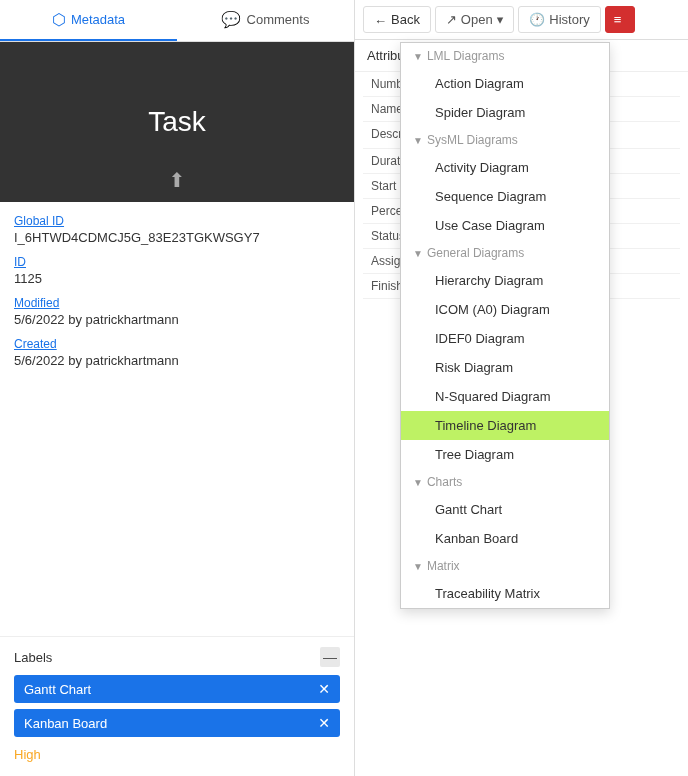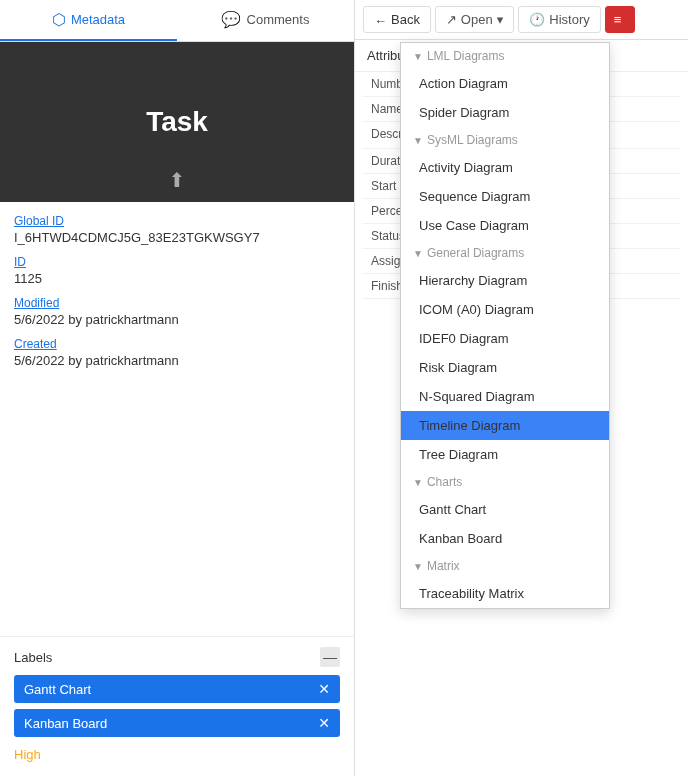--- a/index.html
+++ b/index.html
@@ -7,21 +7,21 @@
 
     
     .left-panel { width: 355px; background: #fff; display: flex; flex-direction: column; border-right: 1px solid #ddd; height: 776px; overflow: hidden; }
 
     .tabs-bar { display: flex; border-bottom: 1px solid #ddd; background: #fff; }
     .tab { flex: 1; padding: 10px 8px; text-align: center; cursor: pointer; font-size: 13px; color: #555; display: flex; align-items: center; justify-content: center; gap: 5px; border-bottom: 2px solid transparent; }
     .tab.active { color: #1a73e8; border-bottom: 2px solid #1a73e8; }
     .tab-icon { font-size: 16px; }
 
     .thumbnail-area { background: #333; height: 160px; display: flex; align-items: center; justify-content: center; position: relative; margin: 0; }
-    .thumbnail-title { color: #fff; font-size: 28px; font-weight: 700; }
+    .thumbnail-title { color: #fff; font-size: 28px; font-weight: 400; }
     .upload-icon-area { position: absolute; bottom: 10px; left: 50%; transform: translateX(-50%); color: #aaa; font-size: 20px; cursor: pointer; }
 
     .info-section { padding: 12px 14px; flex: 1; overflow-y: auto; }
     .info-row { margin-bottom: 10px; }
     .info-label { font-size: 12px; color: #1a73e8; text-decoration: underline; cursor: pointer; margin-bottom: 2px; }
     .info-value { font-size: 13px; color: #333; }
 
     .labels-section { padding: 10px 14px; border-top: 1px solid #eee; }
     .labels-header { display: flex; justify-content: space-between; align-items: center; margin-bottom: 8px; }
     .labels-title { font-size: 13px; color: #333; font-weight: 500; }
@@ -44,22 +44,22 @@
 
     .attributes-area { padding: 8px 12px; border-bottom: 1px solid #eee; font-size: 13px; color: #333; font-weight: 500; }
 
     .attr-table { width: 100%; border-collapse: collapse; }
     .attr-table td { padding: 5px 8px; border-bottom: 1px solid #f0f0f0; font-size: 12px; vertical-align: top; }
     .attr-table td:first-child { color: #555; width: 100px; white-space: nowrap; }
 
     
     .dropdown-overlay { position: absolute; top: 42px; left: 45px; width: 210px; background: #fff; border: 1px solid #ccc; box-shadow: 0 4px 12px rgba(0,0,0,0.15); z-index: 100; }
     .dropdown-section-header { padding: 6px 12px; font-size: 12px; color: #999; display: flex; align-items: center; gap: 4px; }
-    .dropdown-item { padding: 7px 18px; font-size: 13px; color: #333; cursor: pointer; }
-    .dropdown-item.highlighted { background: #3b82f6; }
+    .dropdown-item { padding: 7px 34px; font-size: 13px; color: #333; cursor: pointer; }
+    .dropdown-item.highlighted { background: #bef264; }
     .chevron { font-size: 10px; color: #999; }
   </style>
 </head>
 <body>
 
 <div class="left-panel">
   <div class="tabs-bar">
     <div class="tab active">
       <span class="tab-icon">⬡</span>
       <span>Metadata</span>

